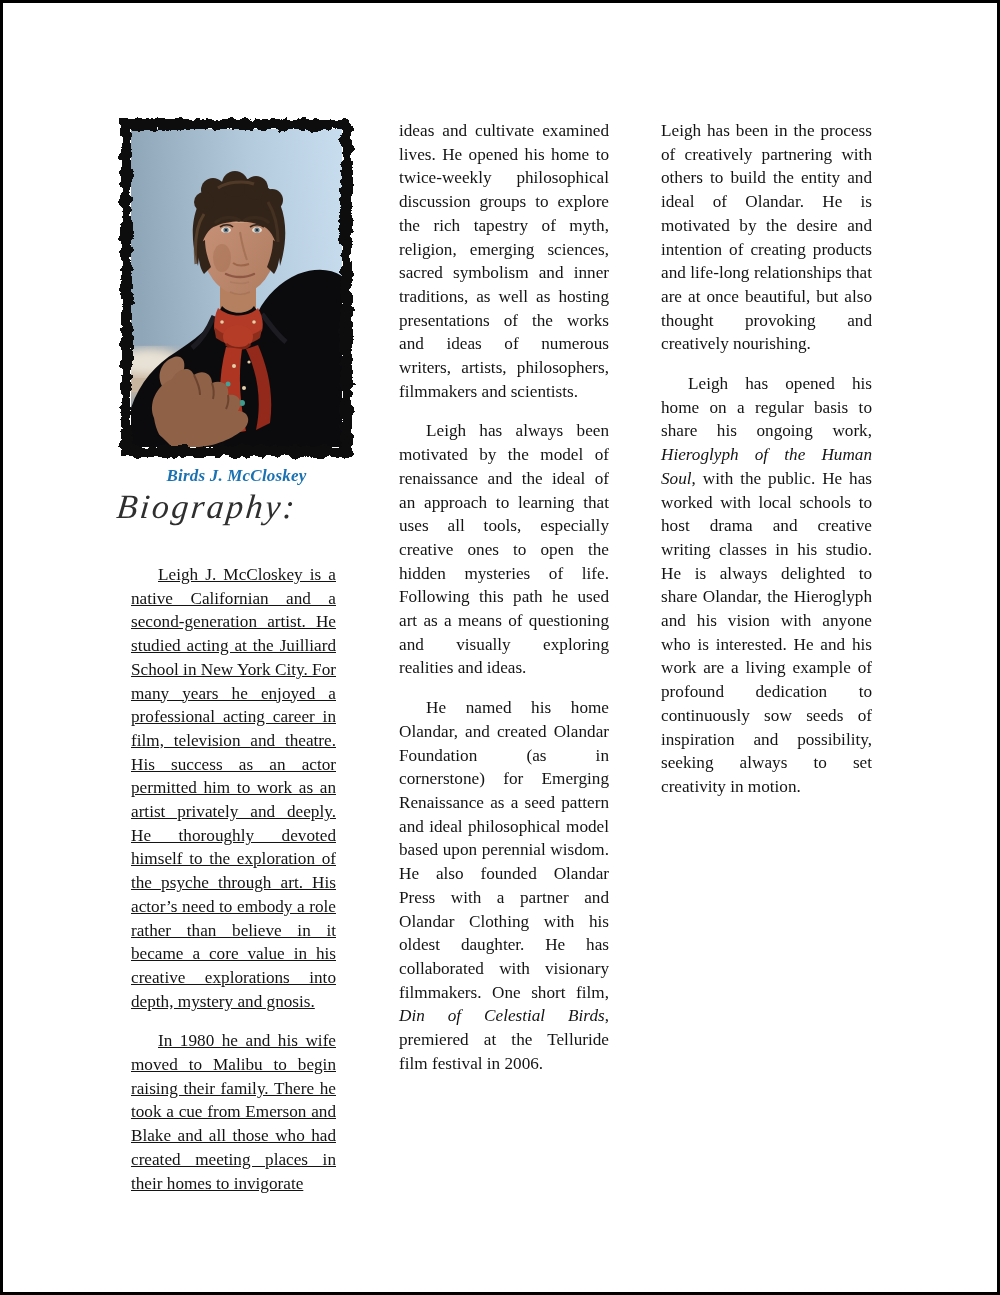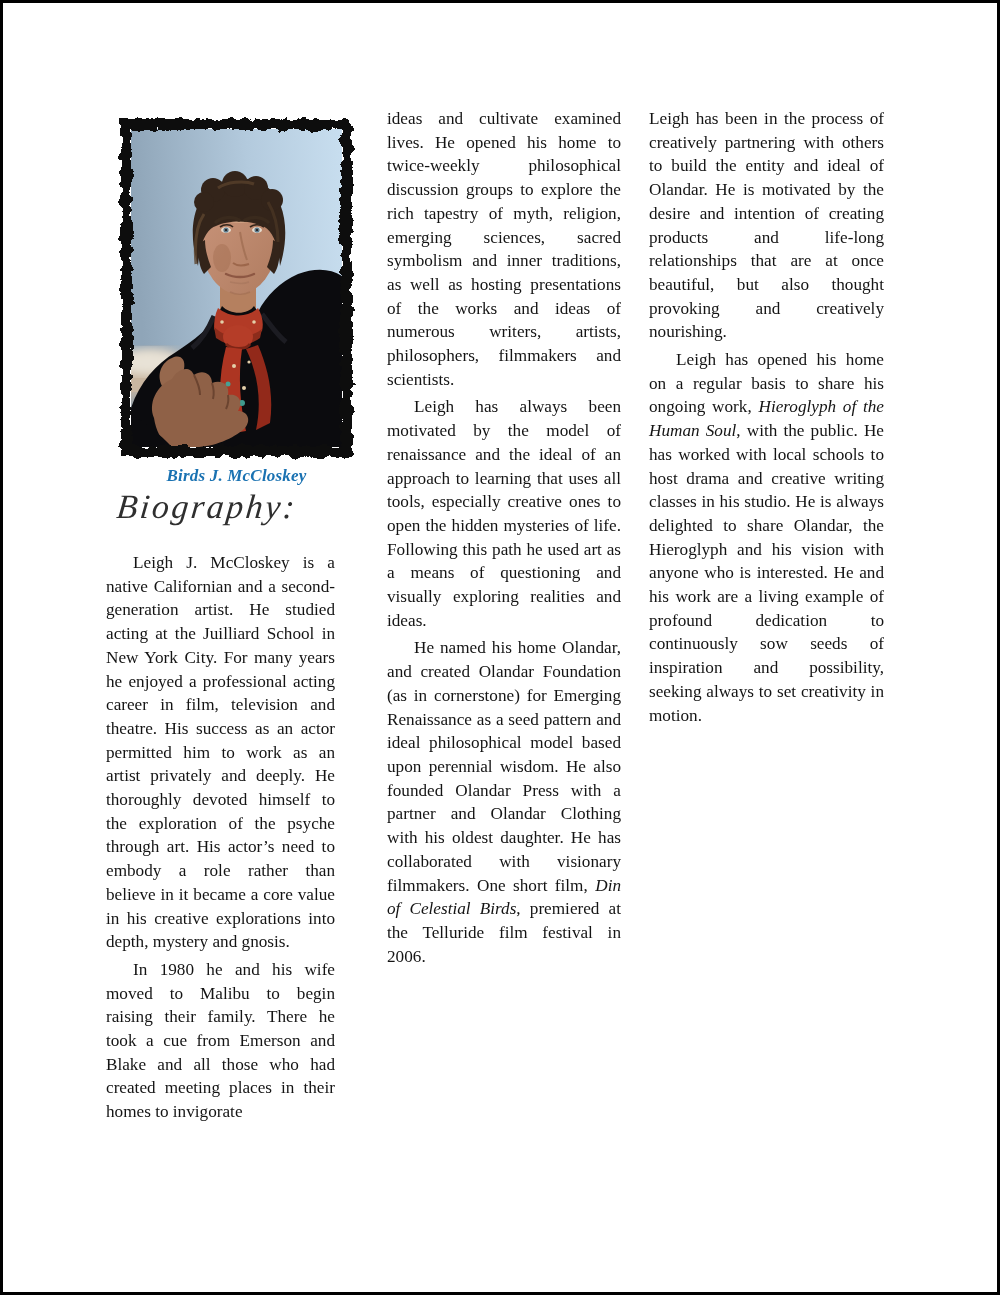--- a/index.html
+++ b/index.html
@@ -49,24 +49,24 @@
     transform-origin: left bottom;
   }
   .col {
     position: absolute;
     font-family: "Liberation Serif", serif;
     font-size: 17.2px;
     line-height: 23.7px;
     text-align: justify;
     color: #141414;
   }
-  .col-1 { left: 99px; top: 544px; width: 237px; }
+  .col-1 { left: 112px; top: 544px; width: 237px; text-decoration: underline; }
   .col-2 { left: 380px; top: 100px; width: 242px; }
   .col-3 { left: 642px; top: 100px; width: 243px; }
-  .para { margin: 4px; }
+  .para { margin: 16px; }
   .para.indent { text-indent: 27px; }
   .para i { font-style: italic; }
 </style>
 </head>
 <body>
 
 <div class="page">
 
   <div class="photo-frame">
     <svg width="237" height="344" viewBox="0 0 237 344">

